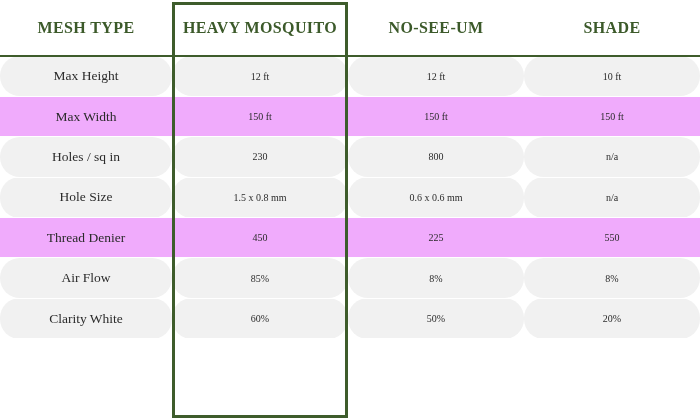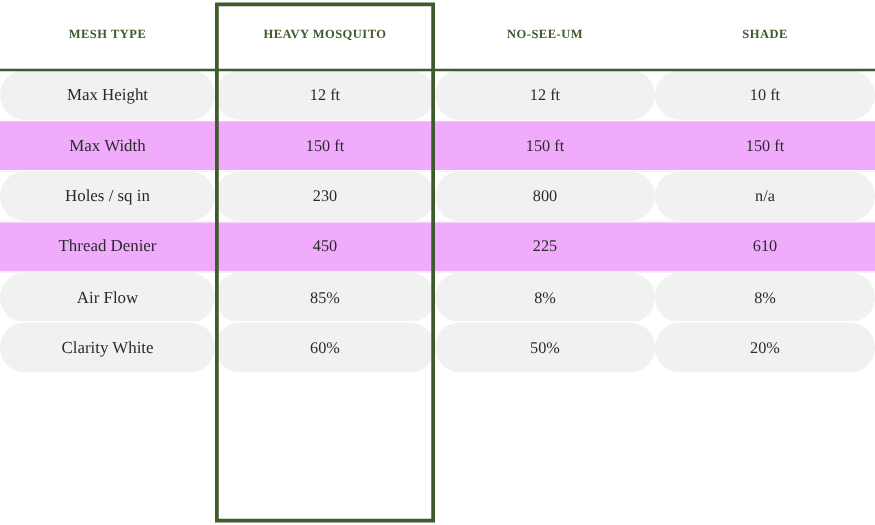--- a/index.html
+++ b/index.html
@@ -25,34 +25,34 @@
     border-collapse: collapse;
     table-layout: fixed;
   }
   table.mesh-table col.c0 { width: 172px; }
   table.mesh-table col.c1 { width: 176px; }
   table.mesh-table col.c2 { width: 176px; }
   table.mesh-table col.c3 { width: 176px; }
 
   thead th {
     height: 56px;
-    font-size: 10px;
+    font-size: 16px;
     font-weight: bold;
     letter-spacing: 0.4px;
     color: #3c5a2a;
     text-align: center;
     vertical-align: middle;
     background: #ffffff;
     border-bottom: 2px solid #3e5c2b;
     padding: 0 4px;
     box-sizing: border-box;
   }
   tbody td {
     height: 40.4px;
-    font-size: 13px;
+    font-size: 10px;
     text-align: center;
     vertical-align: middle;
     color: #2b2b2b;
     padding: 0 6px;
     box-sizing: border-box;
     border-bottom: 1px solid #ffffff;
   }
   tbody tr.shaded td {
     background: #f1f1f1;
     border-radius: 20px;
@@ -103,25 +103,31 @@
         <td>150 ft</td>
         <td>150 ft</td>
         <td>150 ft</td>
       </tr>
       <tr class="shaded">
         <td class="label">Holes / sq in</td>
         <td>230</td>
         <td>800</td>
         <td>n/a</td>
       </tr>
+      <tr class="shaded">
+        <td class="label">Hole Size</td>
+        <td>1.5 x 0.8 mm</td>
+        <td>0.6 x 0.6 mm</td>
+        <td>n/a</td>
+      </tr>
       <tr class="plain">
         <td class="label">Thread Denier</td>
         <td>450</td>
         <td>225</td>
-        <td>610</td>
+        <td>550</td>
       </tr>
       <tr class="shaded">
         <td class="label">Air Flow</td>
         <td>85%</td>
         <td>8%</td>
         <td>8%</td>
       </tr>
       <tr class="shaded">
         <td class="label">Clarity White</td>
         <td>60%</td>

